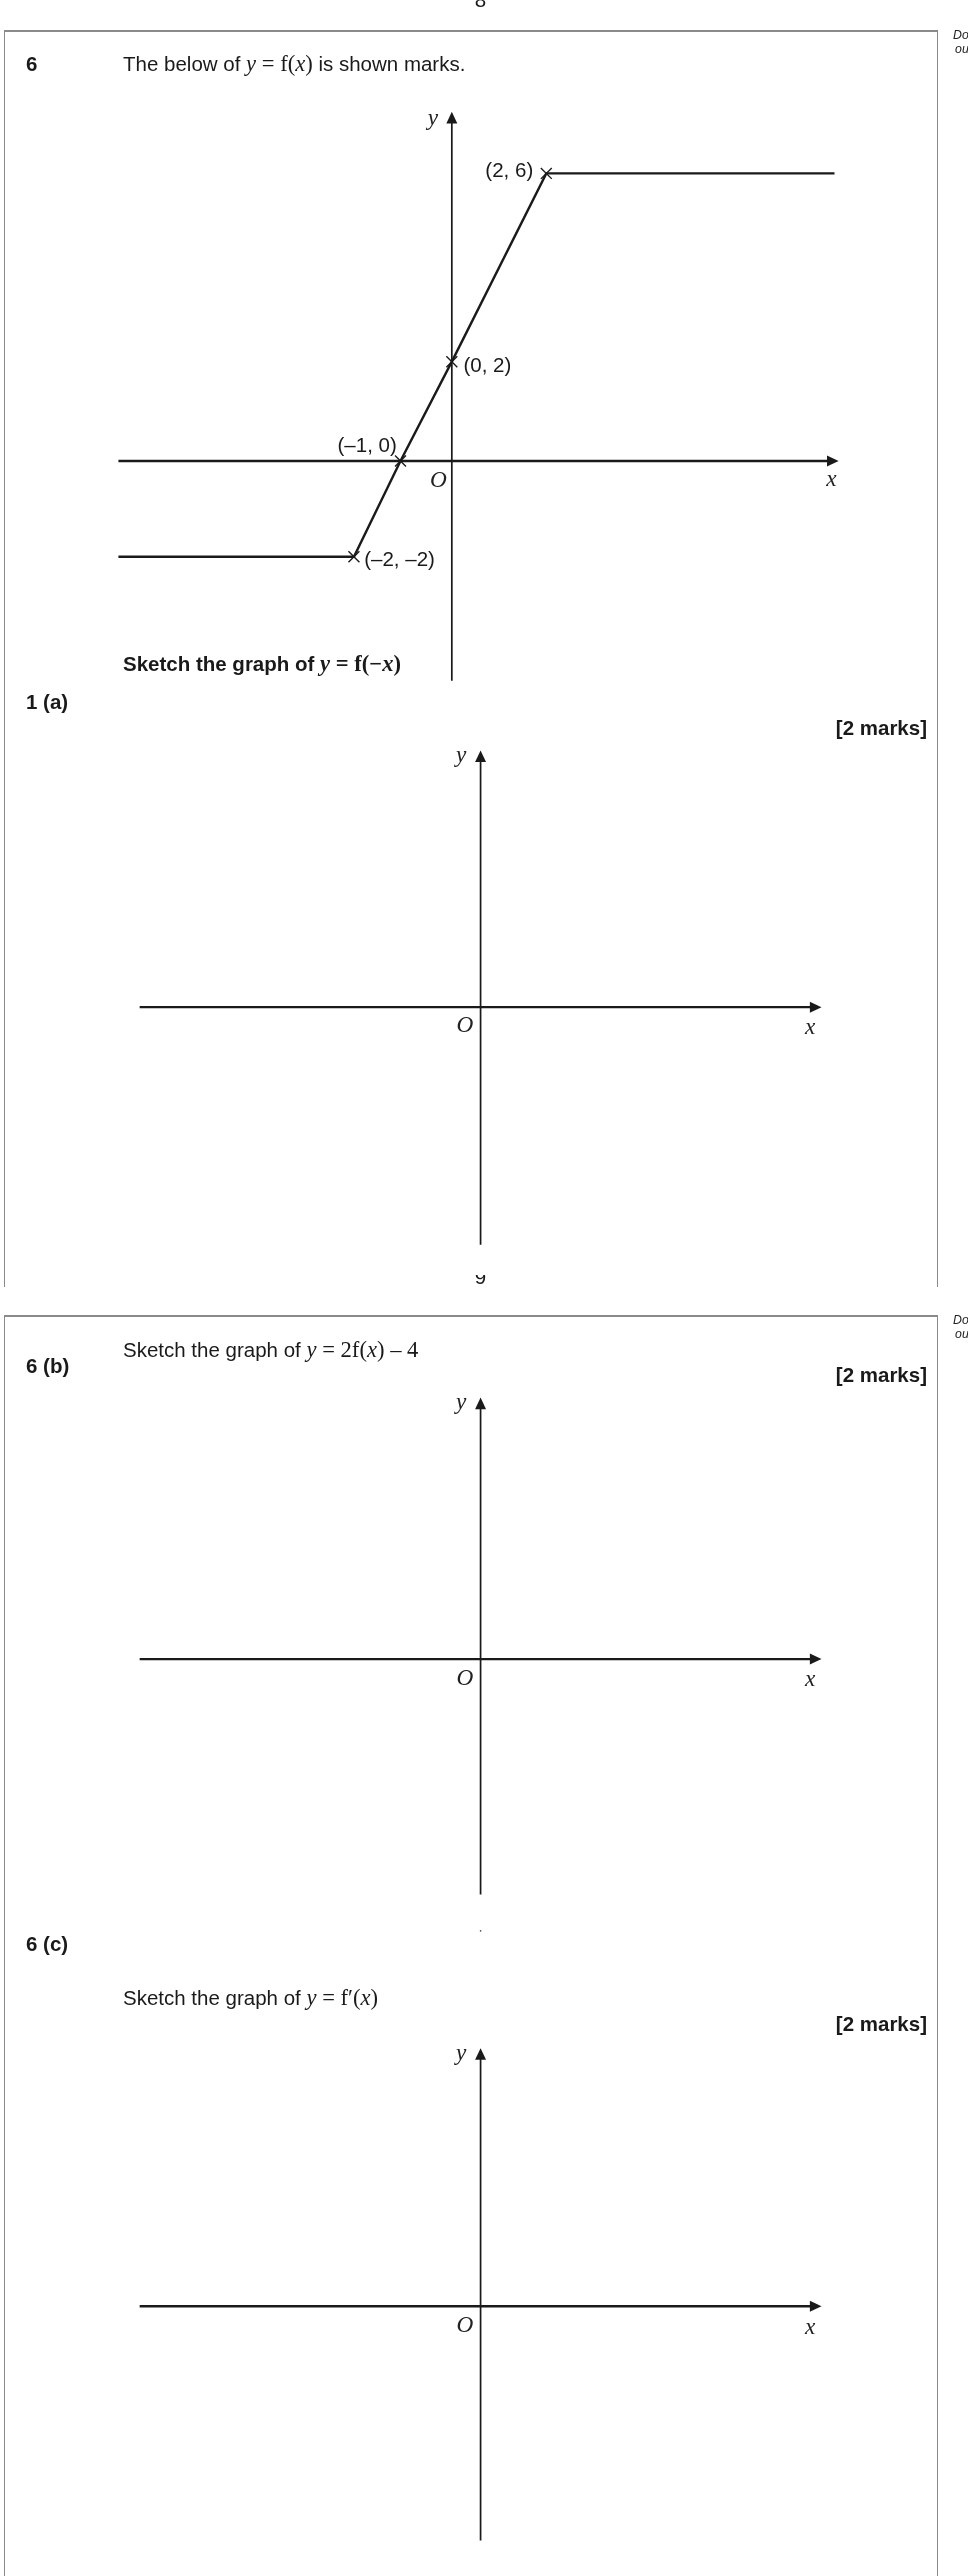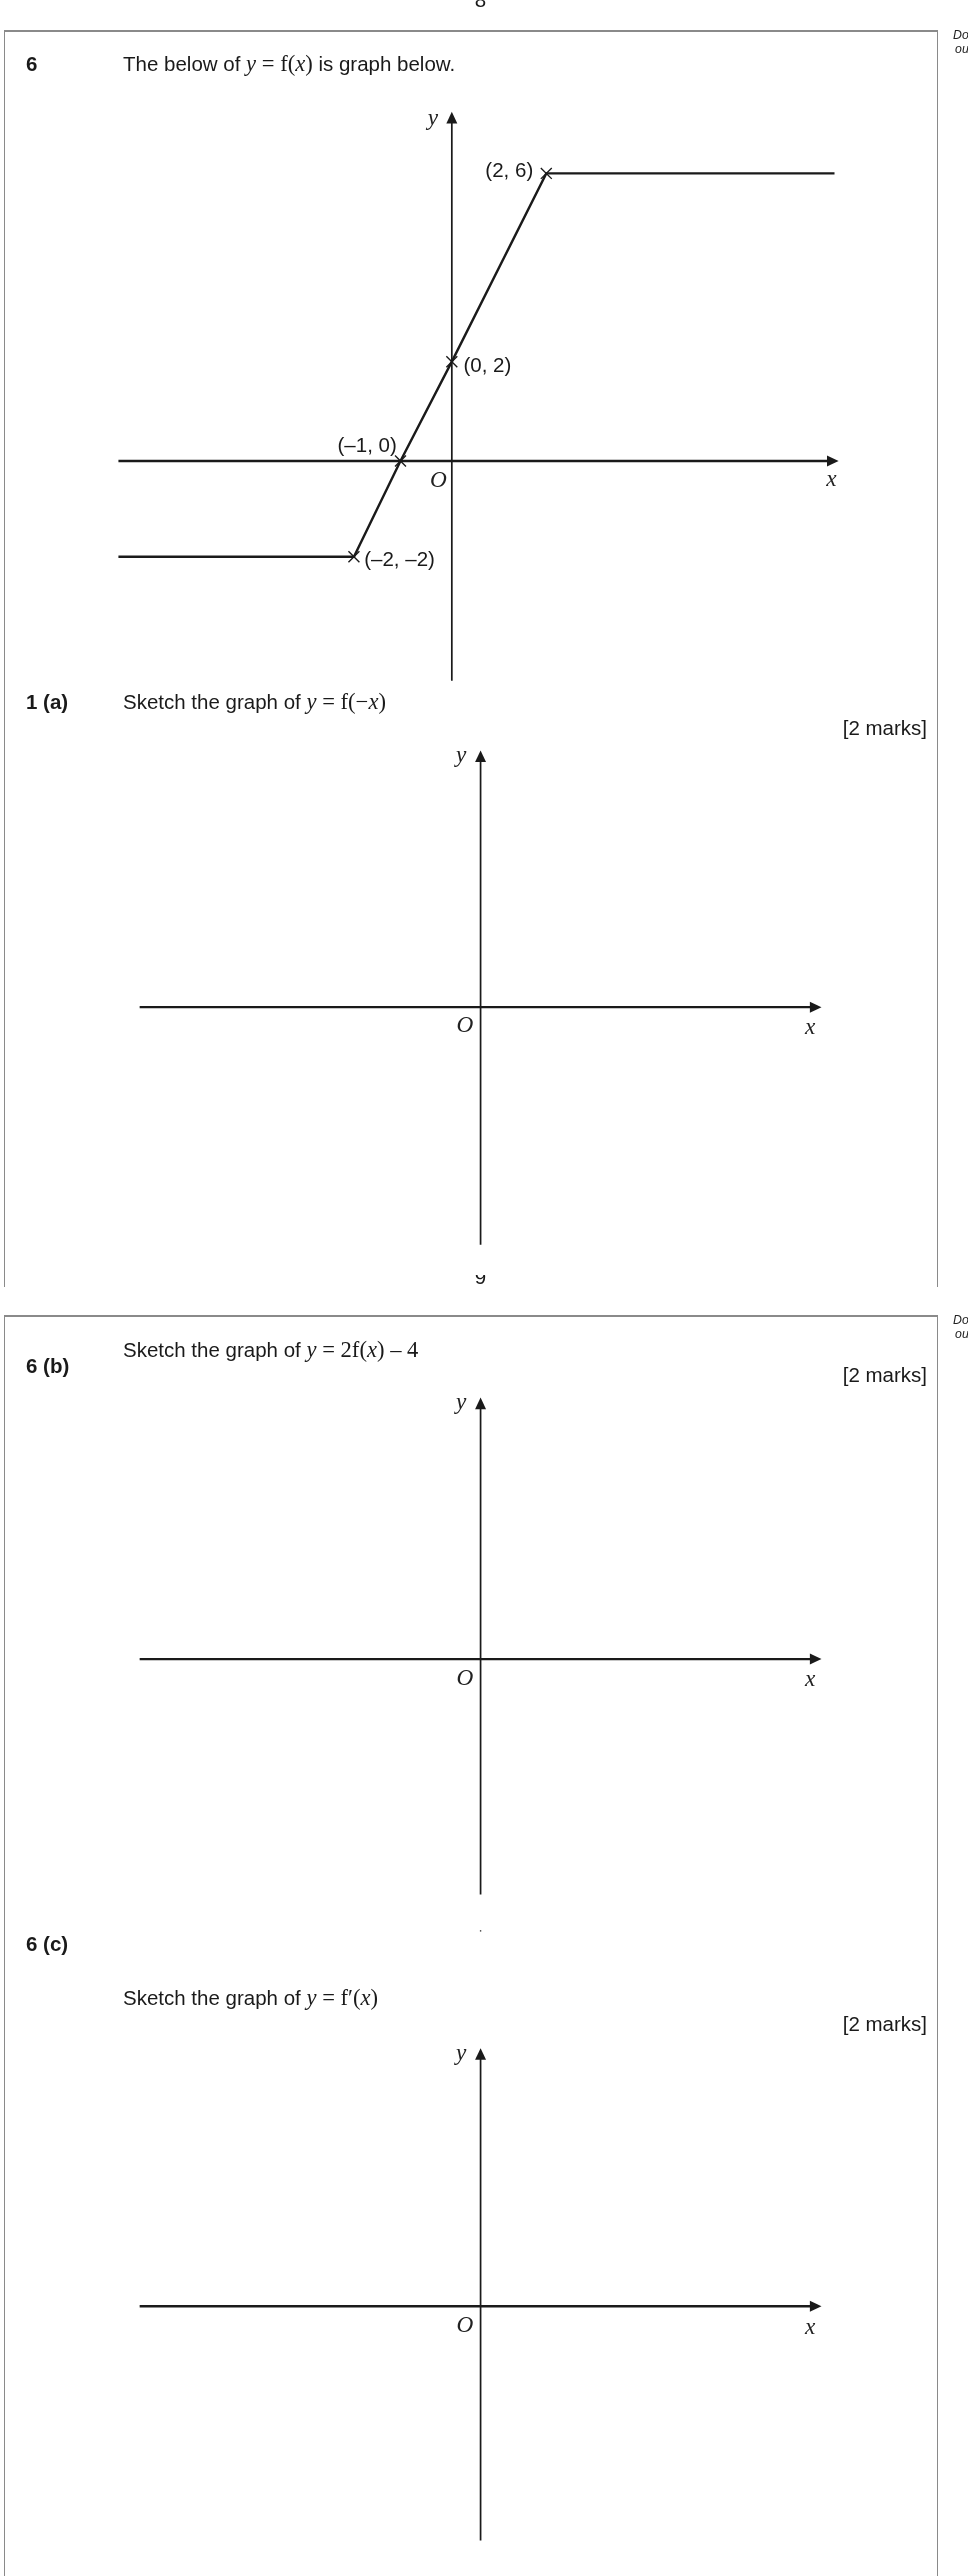--- a/index.html
+++ b/index.html
@@ -7,42 +7,42 @@
          font-family:"Liberation Sans", sans-serif; color:#1a1a1a; }
   .abs { position:absolute; }
   .pagenum { font-size:20.5px; line-height:20.5px; text-align:center; width:41px; }
   .page-box { position:absolute; left:4.1px; width:932px; border-left:1.4px solid #8a8a8a; border-right:1.4px solid #8a8a8a; }
   .page-box.top { border-top:2.7px solid #8a8a8a; }
   .margin-note { position:absolute; left:953px; font-style:italic; font-size:12.3px; line-height:13.7px; white-space:nowrap; color:#222;text-align:center; }
   .qnum { position:absolute; left:26px; font-weight:bold; font-size:20.5px; line-height:23px; white-space:nowrap; }
   .qtext { position:absolute; left:123px; font-size:20.5px; line-height:23px; white-space:nowrap; }
   .math { font-family:"Liberation Serif", serif; font-size:22.6px; }
   .math i { font-style:italic; }
-  .marks { position:absolute; right:41px; font-weight:normal; font-size:20.5px; line-height:23px; white-space:nowrap; }
+  .marks { position:absolute; right:41px; font-weight:bold; font-size:20.5px; line-height:23px; white-space:nowrap; }
   svg { position:absolute; left:0; top:0; overflow:visible; }
   .lbl { font-family:"Liberation Sans", sans-serif; font-size:30px; fill:#1a1a1a; }
   .ax { font-family:"Liberation Serif", serif; font-style:italic; font-size:34px; fill:#222; }
 </style>
 </head>
 <body>
 
 <div class="abs pagenum" style="left:460px; top:-9.6px;">8</div>
 <div class="page-box top" style="top:29.5px; height:1255px;"></div>
 <div class="margin-note" style="top:29px;">
   <div>Do</div>
   <div style="padding-left:2.1px;">ou</div>
 </div>
 
 <div class="qnum" style="top:52px;">6</div>
 <div class="qtext" style="top:52px;">
   <span>The below of</span>
   <span class="math">
     <i>y</i><span> = </span><span>f</span><span>(<i>x</i>)</span>
   </span>
-  <span>is graph below.</span>
+  <span>is shown marks.</span>
 </div>
 
 <svg width="968" height="685" viewBox="0 0 1414 1000">
   <g stroke="#1a1a1a" fill="none">
     <line x1="660" y1="178" x2="660" y2="994" stroke-width="2.5"></line>
     <line x1="173" y1="673" x2="1210" y2="673" stroke-width="3.5"></line>
     <polyline points="173,813 517,813 585,673 660,528 798,253 1219,253" stroke-width="3.5"></polyline>
     <g stroke-width="2">
       <path d="M790 245 L806 261 M806 245 L790 261"></path>
       <path d="M652 520 L668 536 M668 520 L652 536"></path>
@@ -55,21 +55,21 @@
   <text class="ax" x="625" y="182">y</text>
   <text class="ax" x="1207" y="710">x</text>
   <text class="ax" x="628" y="711">O</text>
   <text class="lbl" x="709" y="258">(2, 6)</text>
   <text class="lbl" x="677" y="543">(0, 2)</text>
   <text class="lbl" x="493" y="660">(–1, 0)</text>
   <text class="lbl" x="532" y="826">(–2, –2)</text>
 </svg>
 
 <div class="qnum" style="top:690px;">1 (a)</div>
-<div class="qtext" style="top:690px;">
+<div class="qtext" style="top:652px;font-weight:bold;">
   <span>Sketch the graph of</span>
   <span class="math"><i>y</i> = f(−<i>x</i>)</span>
 </div>
 <div class="marks" style="top:716px;">[2 marks]</div>
 
 <svg width="968" height="1301" viewBox="0 0 1414 1900">
   <line x1="702" y1="1110" x2="702" y2="1818" stroke="#1a1a1a" stroke-width="2.5"></line>
   <line x1="204" y1="1471" x2="1185" y2="1471" stroke="#1a1a1a" stroke-width="3.5"></line>
   <polygon points="702,1096 694,1113 710,1113" fill="#1a1a1a"></polygon>
   <polygon points="1200,1471 1183,1463 1183,1479" fill="#1a1a1a"></polygon>

